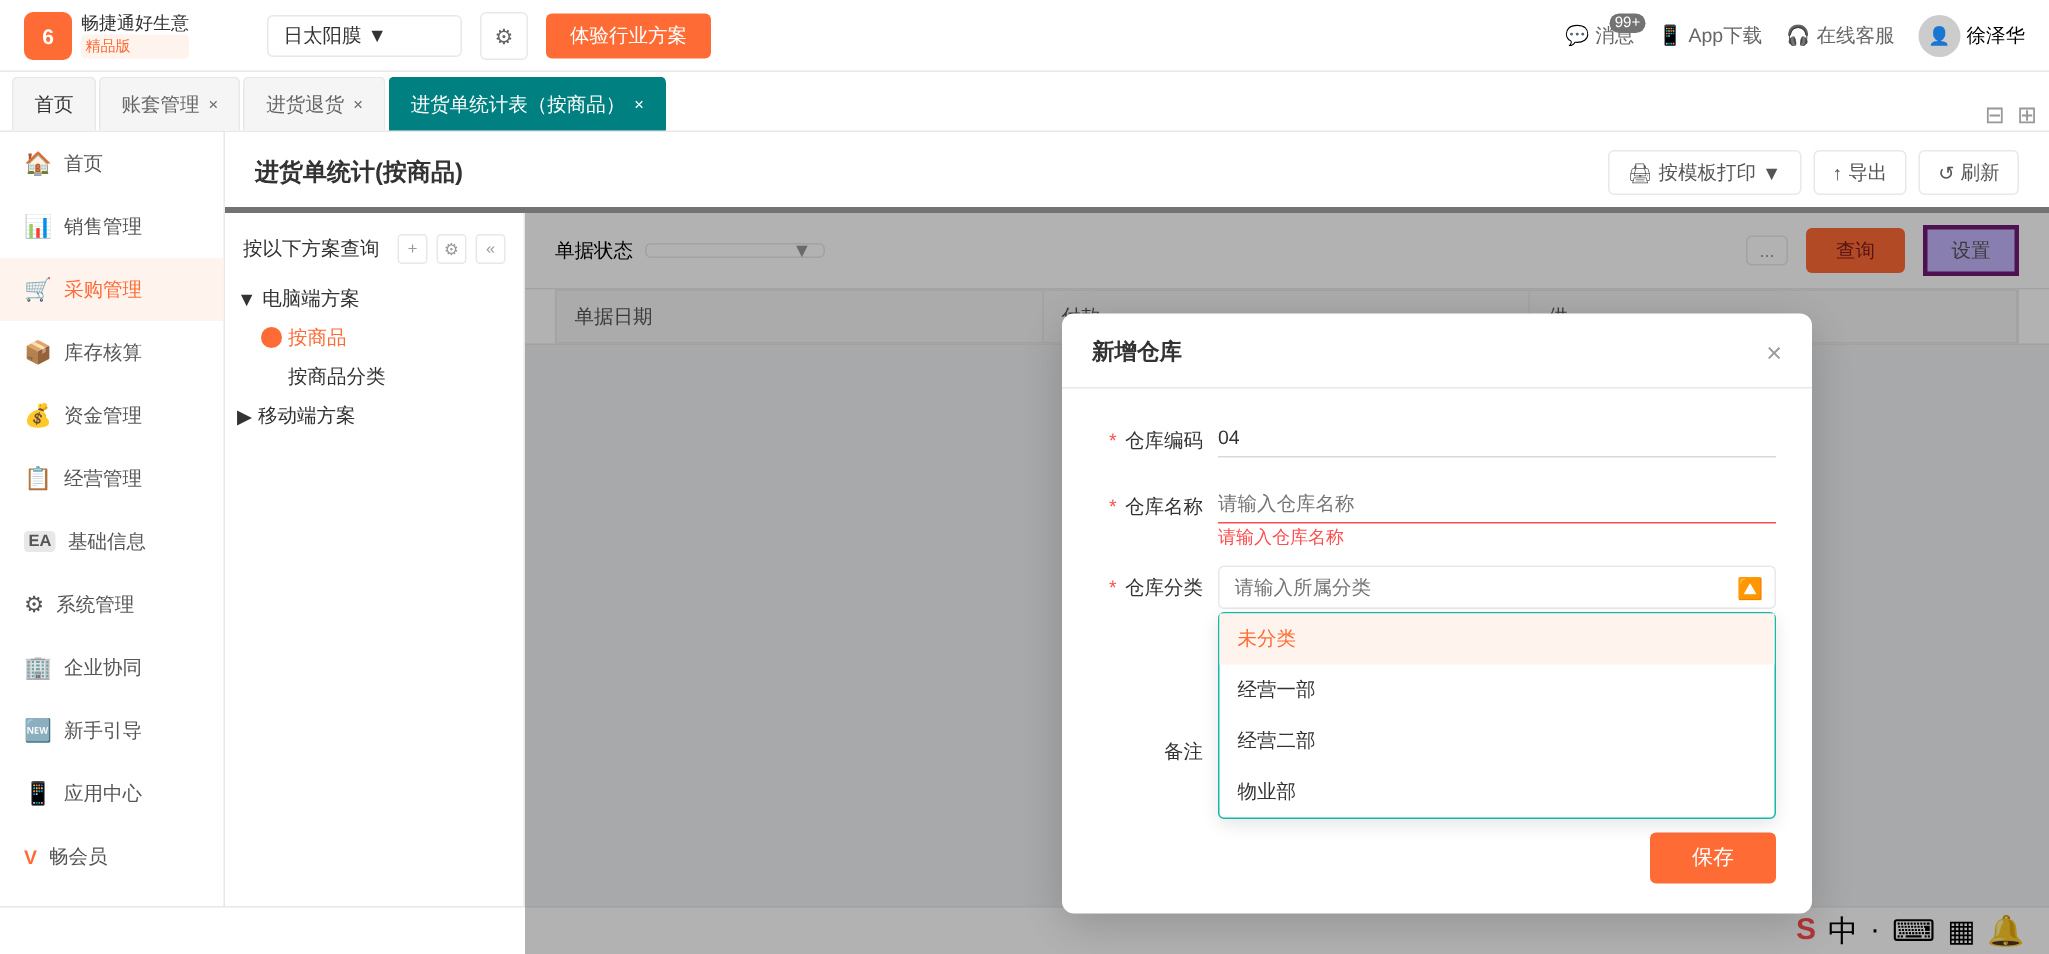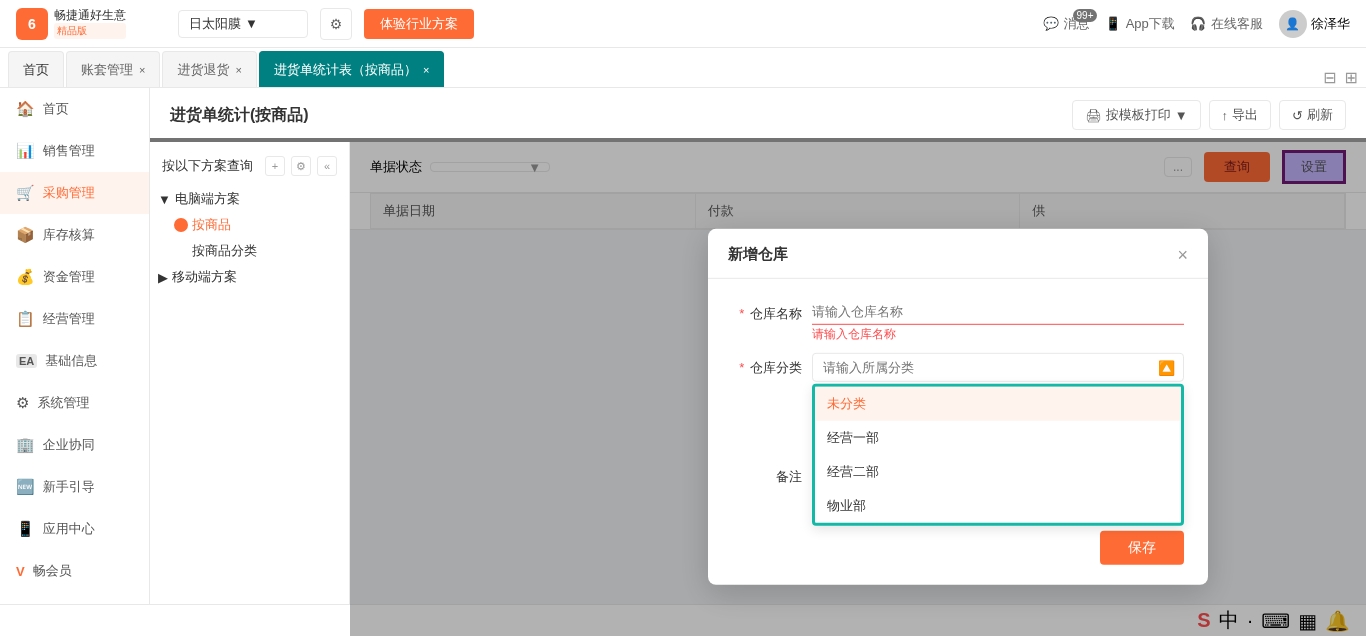--- a/index.html
+++ b/index.html
@@ -207,21 +207,21 @@
     .form-select-input {
       width: 100%; border: 1px solid #e8e8e8; border-radius: 4px;
       padding: 6px 30px 6px 10px; font-size: 13px; outline: none; color: #333;
     }
     .select-arrow {
       position: absolute; right: 8px; top: 50%; transform: translateY(-50%);
       color: #ff6b35; font-size: 14px; cursor: pointer;
     }
     .dropdown-list {
       position: absolute; top: calc(100% + 2px); left: 0; right: 0;
-      background: #fff; border: 3px solid #14b8a6; border-radius: 4px;
+      background: #fff; border: 1px solid #14b8a6; border-radius: 4px;
       box-shadow: 0 4px 12px rgba(0,0,0,0.1); z-index: 300;
     }
     .dropdown-item {
       padding: 8px 12px; cursor: pointer; font-size: 13px; color: #333;
     }
     .dropdown-item.selected { background: #fff3ee; color: #ff6b35; }
     .form-textarea {
       flex: 1; border: none; border-bottom: 1px solid #d9d9d9;
       padding: 5px 0; font-size: 13px; outline: none; resize: none; color: #333; min-height: 32px;
     }
@@ -470,20 +470,27 @@
 
         <div class="bg-overlay"></div>
 
         <div class="dialog">
           <div class="dialog-header">
             <span class="dialog-title">新增仓库</span>
             <span class="dialog-close">×</span>
           </div>
           <div class="dialog-body">
 
+            <div class="form-row">
+              <div class="form-label">
+                <span class="required">*</span>
+                <span>仓库编码</span>
+              </div>
+              <input class="form-input" type="text" style="flex: 1 1 0%;" value="04">
+            </div>
 
             <div class="form-row" style="margin-bottom:28px;">
               <div class="form-label">
                 <span class="required">*</span>
                 <span>仓库名称</span>
               </div>
               <div style="flex:1;position:relative;">
                 <input class="form-input error" type="text" style="width: 100%;" placeholder="请输入仓库名称">
                 <div class="error-msg" style="left:0;">请输入仓库名称</div>
               </div>

